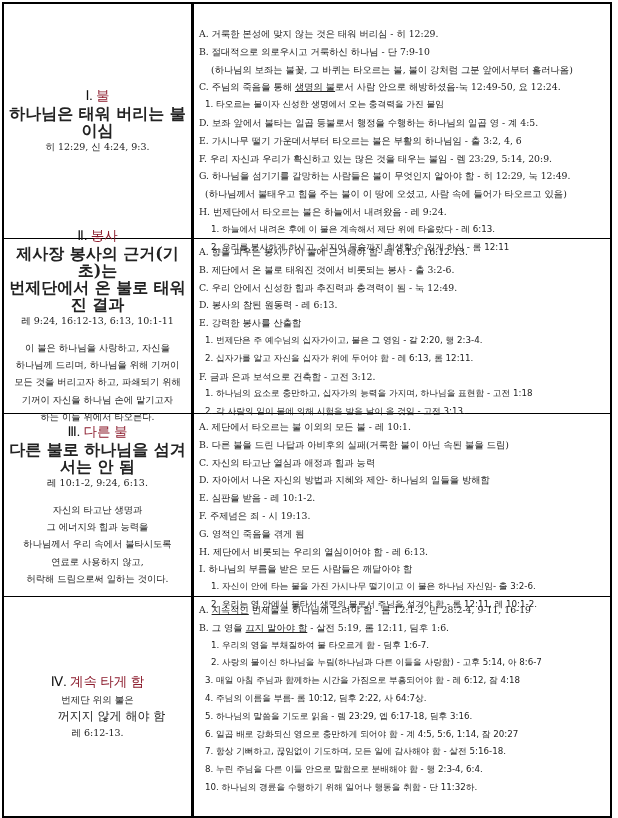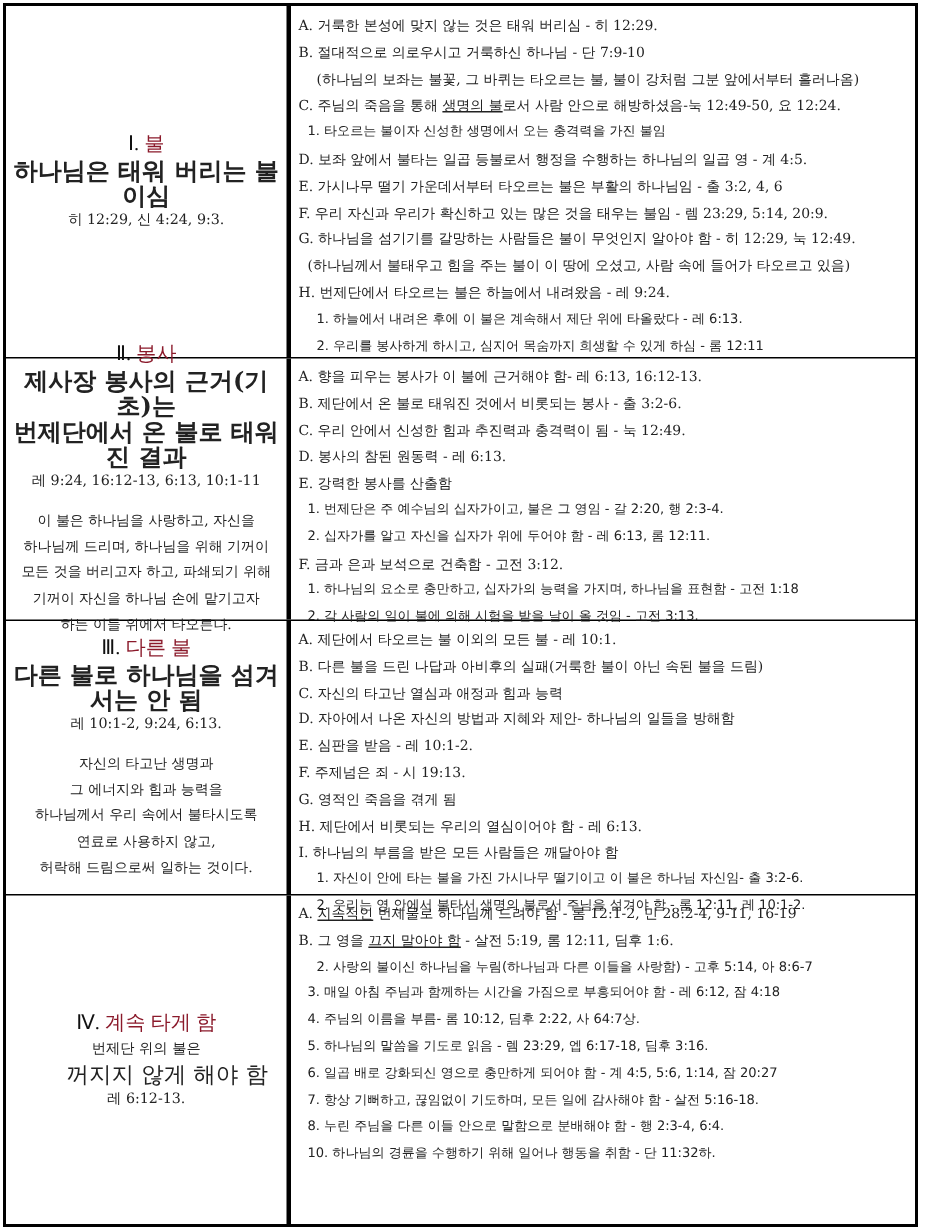--- a/index.html
+++ b/index.html
@@ -17,21 +17,21 @@
   .desc { font-size: 9.3px; line-height: 17.2px; color: #222; margin-top: 10px; }
   .line { font-size: 9.3px; line-height: 17.8px; white-space: nowrap; color: #222; }
   .line.ind { padding-left: 6px; }
   .line.ind2 { padding-left: 12px; }
   .line.sans { font-family: "DejaVu Sans", "Liberation Sans", sans-serif; font-size: 8.7px; }
   .u { text-decoration: underline; }
   .r1 { height: 235px; }
   .r2 { height: 175px; }
   .r3 { height: 183px; }
   .r4 { height: 219px; }
-  .r1 .right { padding-top: 5px; }
+  .r1 .right { padding-top: 21px; }
 </style>
 </head>
 <body>
 
 <div class="tbl">
 
   <div class="row r1">
     <div class="left">
       <div class="sec-title">
         <span class="num">Ⅰ.</span>
@@ -119,26 +119,27 @@
     </div>
   </div>
 
   <div class="row r4">
     <div class="left">
       <div class="sec-title">
         <span class="num">Ⅳ.</span>
         <span class="kw">계속 타게 함</span>
       </div>
       <div class="ref" style="font-size:9.5px;line-height:17px;">번제단 위의 불은</div>
-      <div class="ref" style="font-size:15px;line-height:17px;margin-left:28px;">꺼지지 않게 해야 함</div>
+      <div class="ref" style="font-size:12px;line-height:17px;margin-left:28px;">꺼지지 않게 해야 함</div>
       <div class="ref">레 6:12-13.</div>
     </div>
     <div class="right">
       <div class="line"><span>A. </span><span class="u">지속적인</span><span> 번제물로 하나님께 드려야 함 - 롬 12:1-2, 민 28:2-4, 9-11, 16-19</span></div>
       <div class="line"><span>B. 그 영을 </span><span class="u">끄지 말아야 함</span><span> - 살전 5:19, 롬 12:11, 딤후 1:6.</span></div>
+      <div class="line ind2 sans">1. 우리의 영을 부채질하여 불 타오르게 함 - 딤후 1:6-7.</div>
       <div class="line ind2 sans">2. 사랑의 불이신 하나님을 누림(하나님과 다른 이들을 사랑함) - 고후 5:14, 아 8:6-7</div>
       <div class="line ind sans">3. 매일 아침 주님과 함께하는 시간을 가짐으로 부흥되어야 함 - 레 6:12, 잠 4:18</div>
       <div class="line ind sans">4. 주님의 이름을 부름- 롬 10:12, 딤후 2:22, 사 64:7상.</div>
       <div class="line ind sans">5. 하나님의 말씀을 기도로 읽음 - 렘 23:29, 엡 6:17-18, 딤후 3:16.</div>
       <div class="line ind sans">6. 일곱 배로 강화되신 영으로 충만하게 되어야 함 - 계 4:5, 5:6, 1:14, 잠 20:27</div>
       <div class="line ind sans">7. 항상 기뻐하고, 끊임없이 기도하며, 모든 일에 감사해야 함 - 살전 5:16-18.</div>
       <div class="line ind sans">8. 누린 주님을 다른 이들 안으로 말함으로 분배해야 함 - 행 2:3-4, 6:4.</div>
       <div class="line ind sans">10. 하나님의 경륜을 수행하기 위해 일어나 행동을 취함 - 단 11:32하.</div>
     </div>
   </div>

